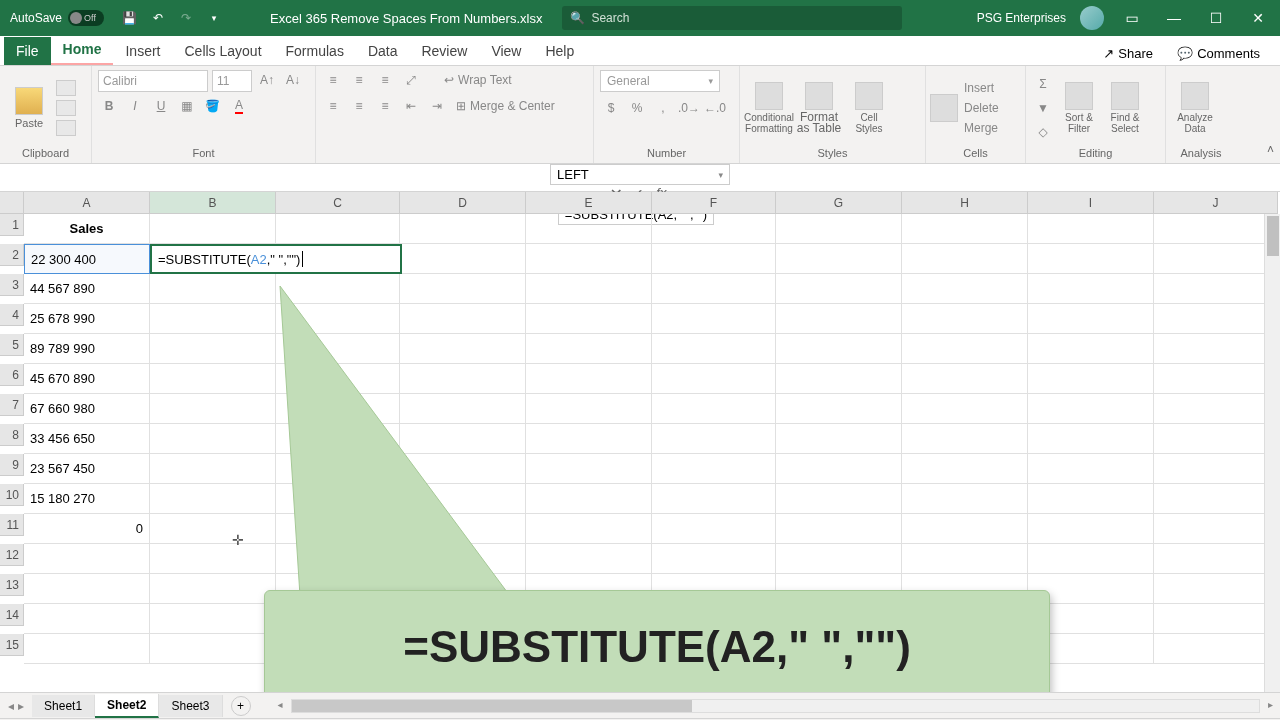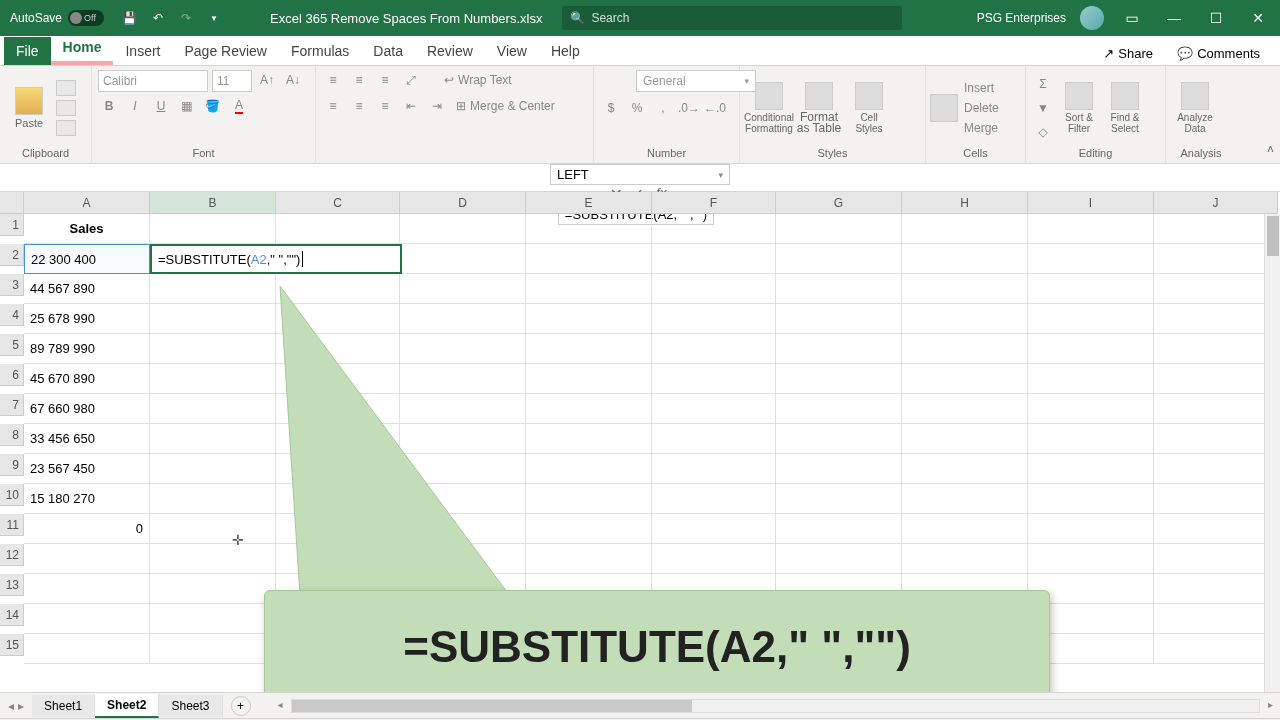--- a/index.html
+++ b/index.html
@@ -16,39 +16,39 @@
 .title-filename { flex: 0 0 auto; margin-left: 40px; font-size: 13px; }
 .searchbox { flex: 1; max-width: 340px; height: 24px; background: #1a5c38; border-radius: 3px; margin-left: 20px; display: flex; align-items: center; padding: 0 8px; gap: 6px; color: #d0e0d5; }
 .title-right { margin-left: auto; display: flex; align-items: center; gap: 14px; padding-right: 8px; }
 .avatar { width: 24px; height: 24px; border-radius: 50%; background: linear-gradient(135deg,#9cc,#5aa); }
 .winbtn { width: 28px; height: 28px; display: flex; align-items: center; justify-content: center; font-size: 14px; }
 
 
 .ribbontabs { height: 30px; background: #fff; display: flex; align-items: flex-end; border-bottom: 1px solid #d4d4d4; padding-left: 4px; }
 .rtab { padding: 6px 12px; font-size: 14px; color: #444; cursor: pointer; }
 .rtab.file { background: #217346; color: #fff; }
-.rtab.active { border-bottom: 4px solid #fca5a5; color: #217346; font-weight: 600; }
+.rtab.active { border-bottom: 2px solid #fca5a5; color: #217346; font-weight: 600; }
 .ribbonright { margin-left: auto; display: flex; gap: 8px; padding-right: 12px; }
 .ribbonright .btn { display: flex; align-items: center; gap: 4px; font-size: 13px; padding: 4px 8px; }
 
 
 .ribbon { height: 98px; background: #f3f2f1; border-bottom: 1px solid #d4d4d4; display: flex; }
 .rgroup { border-right: 1px solid #e0e0e0; display: flex; flex-direction: column; justify-content: space-between; padding: 4px 6px 2px; }
 .rgroup-label { font-size: 11px; color: #666; text-align: center; padding: 2px 0; }
 .rgroup-body { flex: 1; display: flex; align-items: center; gap: 4px; }
 .bigbtn { display: flex; flex-direction: column; align-items: center; justify-content: center; width: 46px; font-size: 11px; color: #666; gap: 2px; }
 .bigbtn .ic { width: 28px; height: 28px; background: #ddd; border: 1px solid #ccc; }
 .minibtns { display: flex; flex-direction: column; gap: 4px; }
 .minibtn { width: 20px; height: 16px; background: #e8e8e8; border: 1px solid #ccc; }
 .fontbox { width: 110px; height: 22px; border: 1px solid #ccc; background: #fff; font-size: 12px; padding: 2px 4px; color: #999; }
 .sizebox { width: 40px; height: 22px; border: 1px solid #ccc; background: #fff; font-size: 12px; padding: 2px 4px; color: #999; }
 .icrow { display: flex; gap: 4px; }
 .sbtn { width: 22px; height: 20px; border: 1px solid transparent; display: flex; align-items: center; justify-content: center; font-size: 12px; color: #888; }
 .labelbtn { display: flex; align-items: center; gap: 4px; font-size: 12px; color: #888; padding: 2px 4px; }
-.combobox { width: 120px; height: 22px; border: 1px solid #ccc; background: #fff; padding: 2px 6px; font-size: 12px; color: #999; display: flex; align-items: center; justify-content: space-between; margin-left: 36px; }
+.combobox { width: 120px; height: 22px; border: 1px solid #ccc; background: #fff; padding: 2px 6px; font-size: 12px; color: #999; display: flex; align-items: center; justify-content: space-between; }
 .vcol { display: flex; flex-direction: column; gap: 2px; font-size: 12px; color: #888; }
 .collapse { position: absolute; right: 6px; bottom: 6px; font-size: 12px; color: #666; }
 
 
 .fbar { height: 28px; display: flex; align-items: center; border-bottom: 1px solid #d4d4d4; flex-direction: column; }
 .namebox { width: 180px; height: 22px; border: 1px solid #ccc; margin: 0 8px; padding: 2px 6px; font-size: 13px; display: flex; align-items: center; justify-content: space-between; }
 .fbar-icons { display: flex; gap: 8px; padding: 0 6px; color: #666; }
 .fbar-input { flex: 1; height: 22px; border: 1px solid #ccc; margin-right: 8px; padding: 2px 6px; font-size: 13px; display: flex; align-items: center; }
 .fx { font-style: italic; font-size: 13px; color: #666; padding: 0 4px; }
 
@@ -112,21 +112,21 @@
     <span class="winbtn">—</span>
     <span class="winbtn">☐</span>
     <span class="winbtn">✕</span>
   </div>
 </div>
 
 <div class="ribbontabs">
   <div class="rtab file">File</div>
   <div class="rtab active">Home</div>
   <div class="rtab">Insert</div>
-  <div class="rtab">Page Review</div>
+  <div class="rtab">Cells Layout</div>
   <div class="rtab">Formulas</div>
   <div class="rtab">Data</div>
   <div class="rtab">Review</div>
   <div class="rtab">View</div>
   <div class="rtab">Help</div>
   <div class="ribbonright">
     <div class="btn">
         <span>↗</span>
         <span>Share</span>
       </div>

